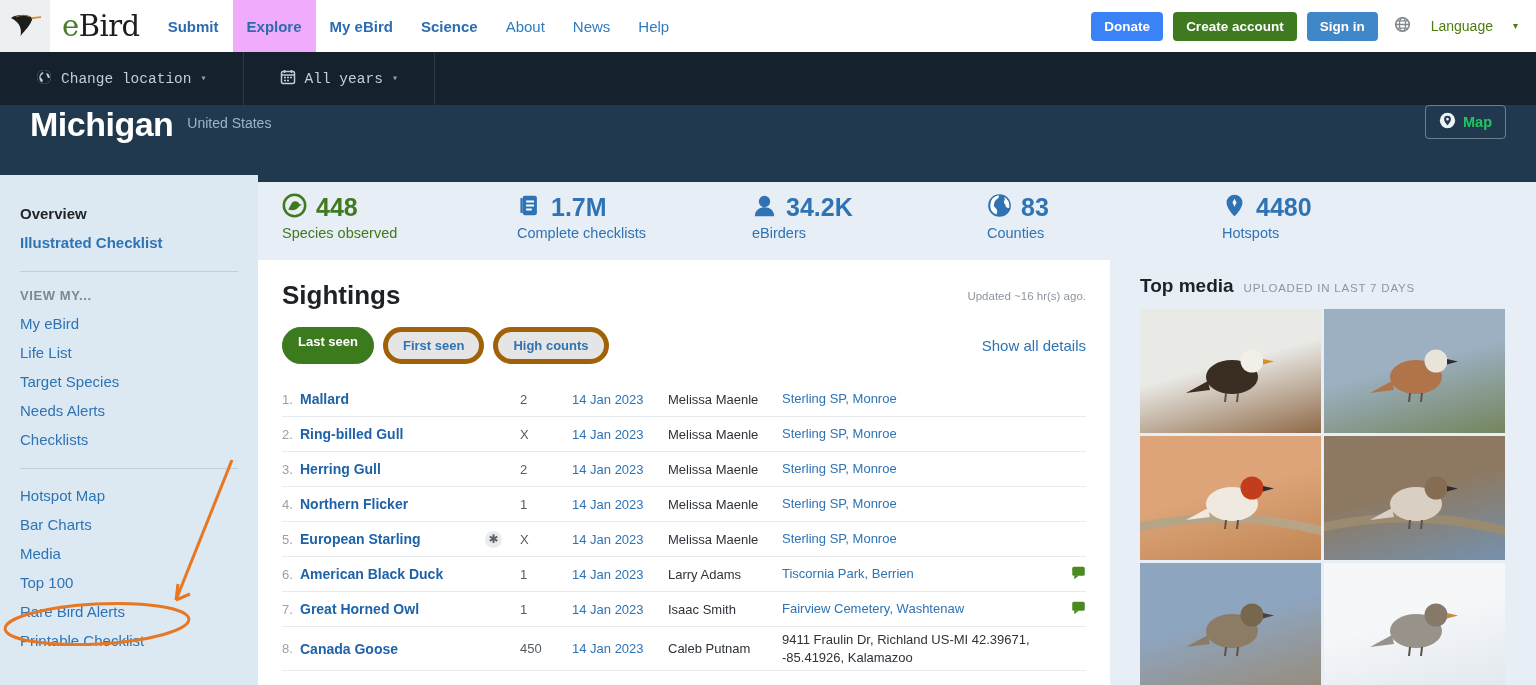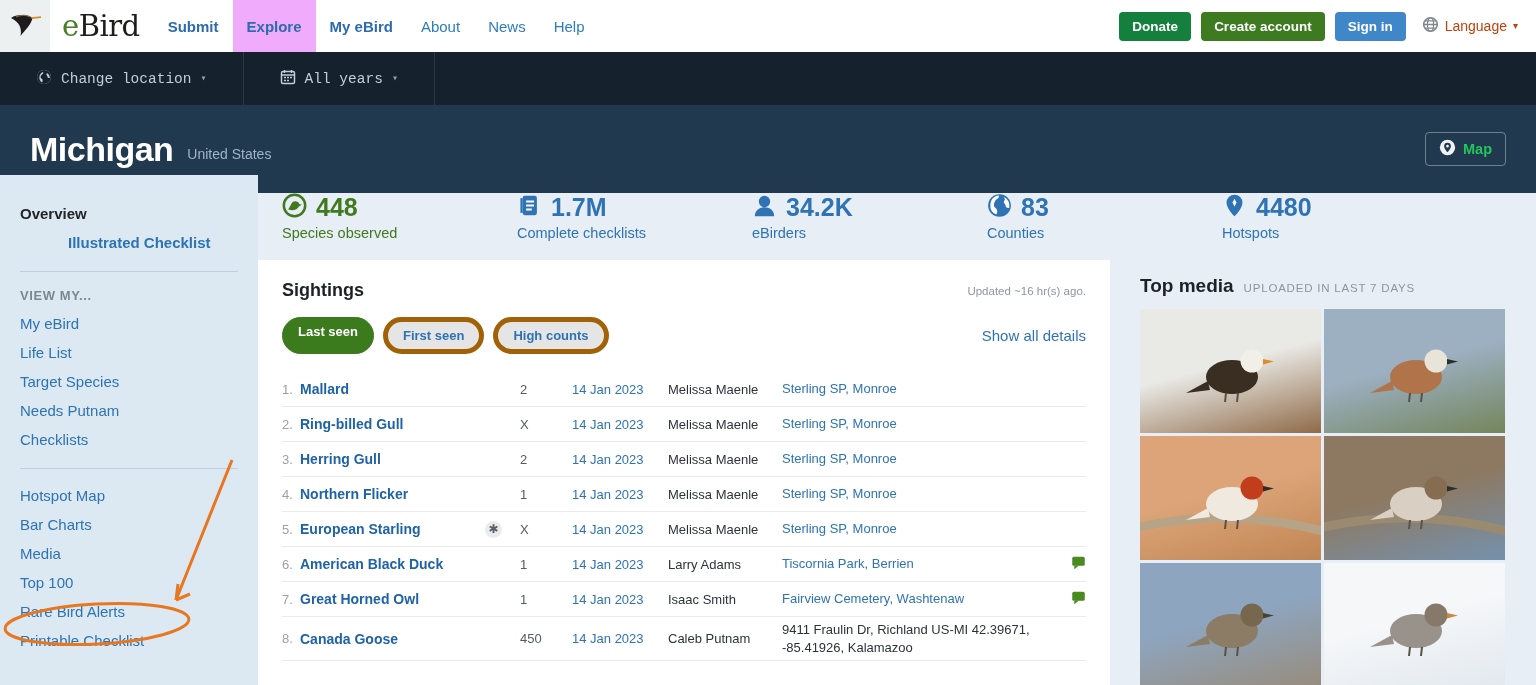--- a/index.html
+++ b/index.html
@@ -28,79 +28,79 @@
     padding:0 14px; height:52px; display:flex; align-items:center;
     font-size:15px; color:#2e7cbe; cursor:pointer; white-space:nowrap;
   }
   .nav-item.bold { font-weight:bold; color:#2b6cb0; }
   .nav-item.active { background:#f0abfc; }
   .nav-right { margin-left:auto; display:flex; align-items:center; gap:10px; padding-right:18px; }
   .btn {
     display:inline-block; padding:7px 13px; border-radius:4px; color:#fff;
     font-size:13.5px; font-weight:bold; cursor:pointer; white-space:nowrap;
   }
-  .btn.donate { background:#15803d; }
+  .btn.donate { background:#3b82f6; }
   .btn.create { background:#3d7a20; }
   .btn.signin { background:#3f87c9; }
-  .lang { display:flex; align-items:center; gap:6px; color:#c2410c; font-size:14px; cursor:pointer; margin-left:6px; }
+  .lang { display:flex; align-items:center; gap:20px; color:#4d7c0f; font-size:14px; cursor:pointer; margin-left:6px; }
   .caret { font-size:10px; line-height:1; }
 
   
   .filterbar {
     position:absolute; left:0; top:52px; width:1536px; height:53px;
     background:#15222e; display:flex; align-items:stretch;
   }
   .filter-item {
     display:flex; align-items:center; gap:9px; padding:0 36px;
     color:#c3cdd8; font-size:14.5px; cursor:pointer;
     border-right:1px solid rgba(255,255,255,0.10);
     font-family:Liberation Mono, monospace;
   }
   .filter-item .caret { color:#8fa0b0; }
 
   
   .region-header {
-    position:absolute; left:0; top:105px; width:1536px; height:88px;
-    background:#21394f; display:flex; align-items:center; padding:0 30px;
+    position:absolute; left:0; top:105px; width:1536px; height:77px;
+    background:#21394f; display:flex; align-items:flex-start; padding:0 30px;
   }
   .region-title { color:#fff; font-size:34px; font-weight:bold; margin:0; letter-spacing:-0.5px; }
   .region-sub { color:#9db4c9; font-size:14px; margin-left:14px; margin-top:10px; }
   .map-btn {
     margin-left:auto; display:flex; align-items:center; gap:7px;
     border:1px solid rgba(255,255,255,0.35); border-radius:4px;
     color:#22c55e; font-size:14.5px; font-weight:bold; padding:6px 13px; cursor:pointer;
   }
 
   
   .content { position:absolute; left:0; top:175px; width:1536px; height:510px; }
   .sidebar {
     position:absolute; left:0; top:0; width:258px; height:510px;
     background:#dce9f3; padding:24px 0 0 20px; font-size:15px;
   }
   .side-link { display:block; color:#2e73b4; padding:6px 0; cursor:pointer; text-decoration:none; }
   .side-link.current { color:#222426; font-weight:bold; cursor:default; }
-  .side-link.boldblue { font-weight:bold;margin-left:48px; }
+  .side-link.boldblue { font-weight:bold; }
   .side-divider { border:none; border-top:1px solid #c0cfdc; margin:14px 20px 12px 0; }
   .side-heading { color:#7d8791; font-weight:bold; font-size:13px; letter-spacing:0.6px; padding:4px 0 6px; }
 
   .stats-row {
     position:absolute; left:282px; top:18px; width:1230px; height:62px;
     display:flex;
   }
   .stat { width:235px; }
   .stat-top { display:flex; align-items:center; gap:9px; }
   .stat-value { font-size:25px; font-weight:bold; }
   .stat-label { font-size:14.5px; margin-top:3px; }
 
   .card {
     position:absolute; left:258px; top:85px; width:852px; height:425px;
     background:#ffffff; padding:20px 24px 0 24px; overflow:hidden;
   }
   .card-titlerow { display:flex; align-items:center; }
-  .card-title { font-size:18px; font-weight:bold; color:#1d2226; }
+  .card-title { font-size:26px; font-weight:bold; color:#1d2226; }
   .updated { margin-left:auto; font-size:11.5px; color:#8d959e; }
   .tabs-row { display:flex; align-items:center; margin-top:16px; }
   .pill {
     border-radius:999px; padding:6px 15px; font-size:13px; font-weight:bold;
     cursor:pointer; margin-right:9px; white-space:nowrap;
   }
   .pill.active { background:#3c7a1e; color:#fff; border:1px solid #3c7a1e; }
   .pill.inactive { background:#e5e5e5; color:#2e73b4; border:5px solid #a16207; }
   .show-all { margin-left:auto; color:#2e73b4; font-size:15px; cursor:pointer; }
 
@@ -155,20 +155,21 @@
         </svg>
       </span>
     </div>
     <div class="wordmark">
       <span class="e">e</span><span class="rest">Bird</span>
     </div>
     <nav class="navitems" id="navItems">
         <span class="nav-item bold">Submit</span>
         <span class="nav-item bold active">Explore</span>
         <span class="nav-item bold">My eBird</span>
+        <span class="nav-item bold">Science</span>
         <span class="nav-item">About</span>
         <span class="nav-item">News</span>
         <span class="nav-item">Help</span>
       </nav>
     <div class="nav-right">
       <span class="btn donate">Donate</span>
       <span class="btn create">Create account</span>
       <span class="btn signin">Sign in</span>
       <span class="lang">
         <span>
@@ -225,21 +226,21 @@
 
   <div class="content">
     <aside class="sidebar" id="sidebarEl">
         <span class="side-link current">Overview</span>
         <span class="side-link boldblue">Illustrated Checklist</span>
         <hr class="side-divider">
         <div class="side-heading">VIEW MY...</div>
         <span class="side-link">My eBird</span>
         <span class="side-link">Life List</span>
         <span class="side-link">Target Species</span>
-        <span class="side-link">Needs Putnam</span>
+        <span class="side-link">Needs Alerts</span>
         <span class="side-link">Checklists</span>
         <hr class="side-divider">
         <span class="side-link">Hotspot Map</span>
         <span class="side-link">Bar Charts</span>
         <span class="side-link">Media</span>
         <span class="side-link">Top 100</span>
         <span class="side-link">Rare Bird Alerts</span>
         <span class="side-link">Printable Checklist</span>
       </aside>
 

